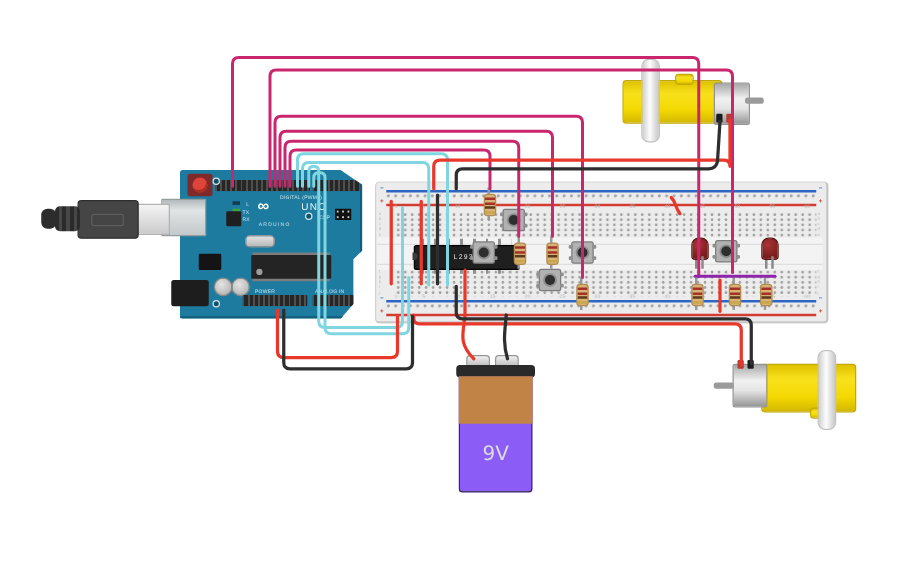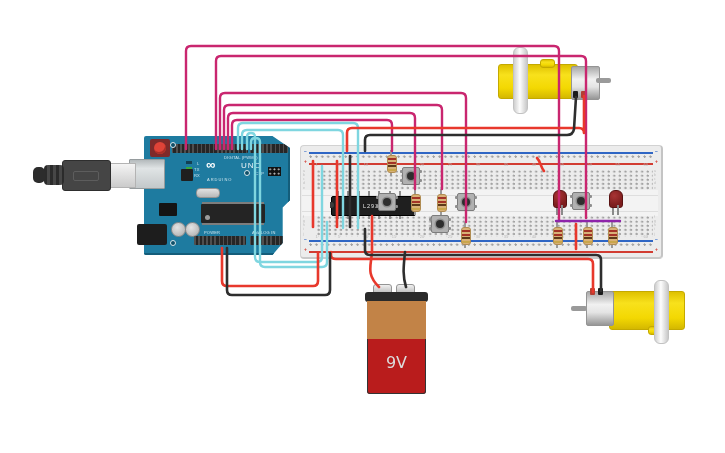--- a/index.html
+++ b/index.html
@@ -71,21 +71,21 @@
         border:0.5px solid #c2c2c2;border-radius:6px;}
   .moyellow{position:absolute;background:linear-gradient(180deg,#dfc100,#f8e11c 30%,#f3d802 70%,#d4b800);
             border:1px solid #c4a900;border-radius:3px;}
   .mocan{position:absolute;background:linear-gradient(180deg,#a9a9a9,#f1f1f1 38%,#e4e4e4 62%,#969696);
          border:1px solid #949494;border-radius:2px;}
   .moshaft{position:absolute;height:4.5px;background:#9a9a9a;border-radius:2px;}
   .term{position:absolute;width:5px;height:7px;border-radius:1px;}
   #battery-cap{left:365px;top:292px;width:63px;height:10px;background:#2a2a2a;border-radius:3px;}
   .batterm{position:absolute;top:284px;width:17px;height:9px;background:linear-gradient(180deg,#f0f0f0,#b5b5b5);
            border:1px solid #949494;border-radius:3px 3px 0 0;}
-  #battery-body{left:367px;top:301px;width:59px;height:93px;background:#b91c1c;border-radius:0 0 3px 3px;
+  #battery-body{left:367px;top:301px;width:59px;height:93px;background:#8b5cf6;border-radius:0 0 3px 3px;
                 box-shadow:inset 0 0 0 1px #333;}
   #battery-band{position:absolute;left:0;top:0;width:100%;height:38px;background:#c28347;}
   #battery-label{position:absolute;left:0;top:52px;width:100%;text-align:center;color:#dcdcdc;
                  font-size:16px;font-family:"DejaVu Sans",sans-serif;}
   #usb-tip{left:33px;top:167px;width:12px;height:16px;background:#2c2c2c;border-radius:5px;}
   #usb-ribs{left:44px;top:165px;width:20px;height:20px;border-radius:4px;
             background:repeating-linear-gradient(90deg,#2b2b2b 0 3px,#474747 3px 6px);}
   #usb-plug{left:62px;top:160px;width:47px;height:29px;background:#454545;border:1px solid #2e2e2e;border-radius:3px;}
   #usb-plug i{position:absolute;left:10px;top:10px;width:24px;height:8px;border:1px solid #5d5d5d;border-radius:2px;}
   #usb-shield{left:108px;top:163px;width:26px;height:23px;background:linear-gradient(180deg,#f4f4f4,#cbcbcb);

